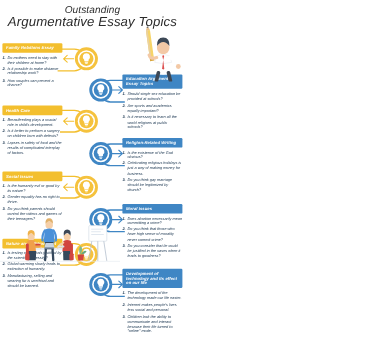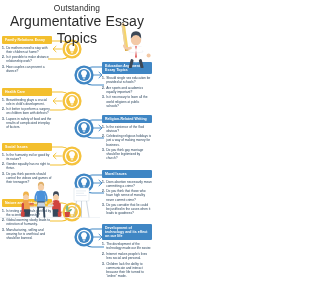--- a/index.html
+++ b/index.html
@@ -2,34 +2,34 @@
 <html><head>
 <meta charset="utf-8">
 <style>
   * { margin:0; padding:0; box-sizing:border-box; }
   html,body {
     width:154px; height:300px; overflow:hidden;
     background:#ffffff;
     font-family:"Liberation Sans", sans-serif;
   }
   #page {
-    position:relative; width:154px; height:220px; background:#ffffff;
+    position:relative; width:154px; height:220px; background:#ffffff;font-style:italic;
   }
 
   
   .title-wrap {
     position:absolute; top:3px; left:0; width:154px;
     text-align:center; z-index:40;
   }
   .title-l1, .title-l2 {
     color:#2b2b2b; font-weight:400; letter-spacing:.1px;
     line-height:1.22;
   }
   .title-l1 { font-size:8.4px; }
-  .title-l2 { font-size:14px; }
+  .title-l2 { font-size:11px; }
 
   
   .hero { position:absolute; top:22px; left:96px; width:58px; height:46px; z-index:30; }
 
   
   .spine { position:absolute; inset:0; z-index:5; }
 
   
   .sec { position:absolute; z-index:20; }
   .sec .head {

